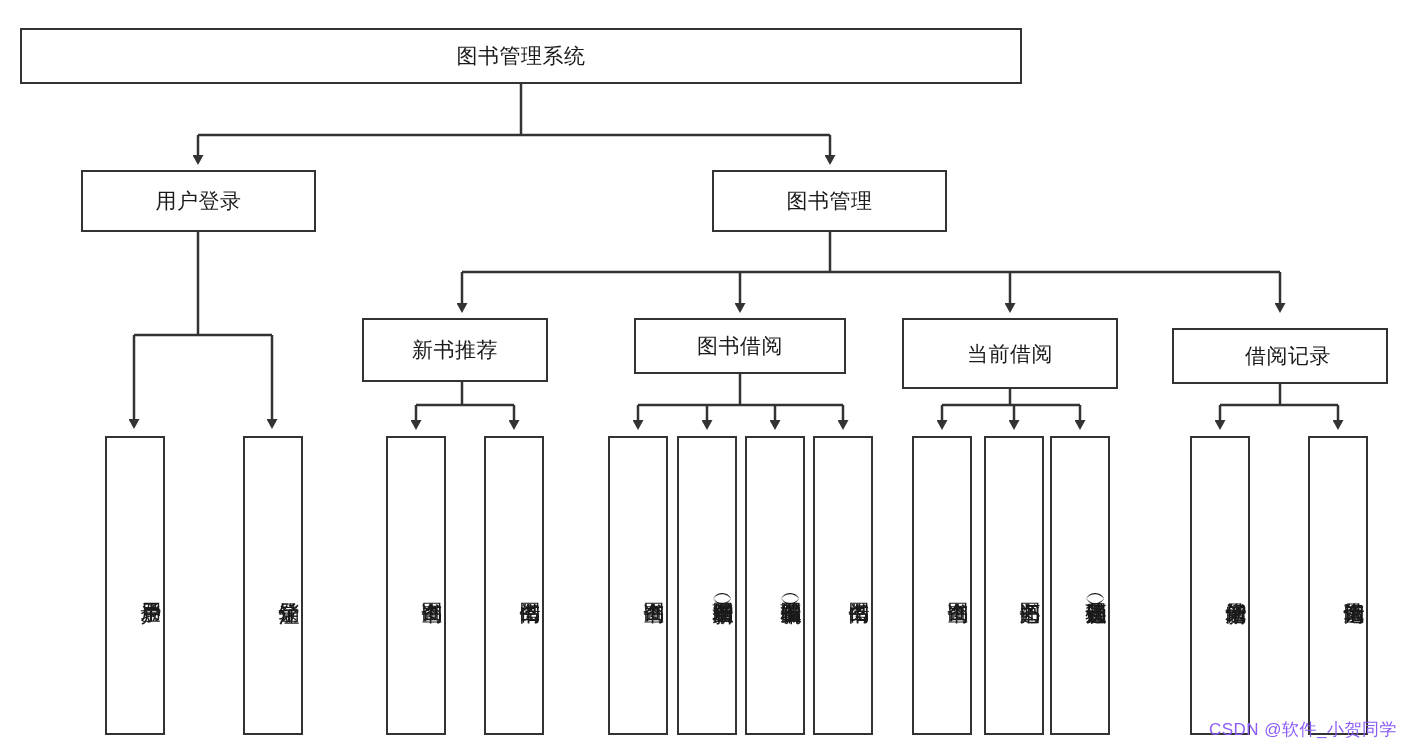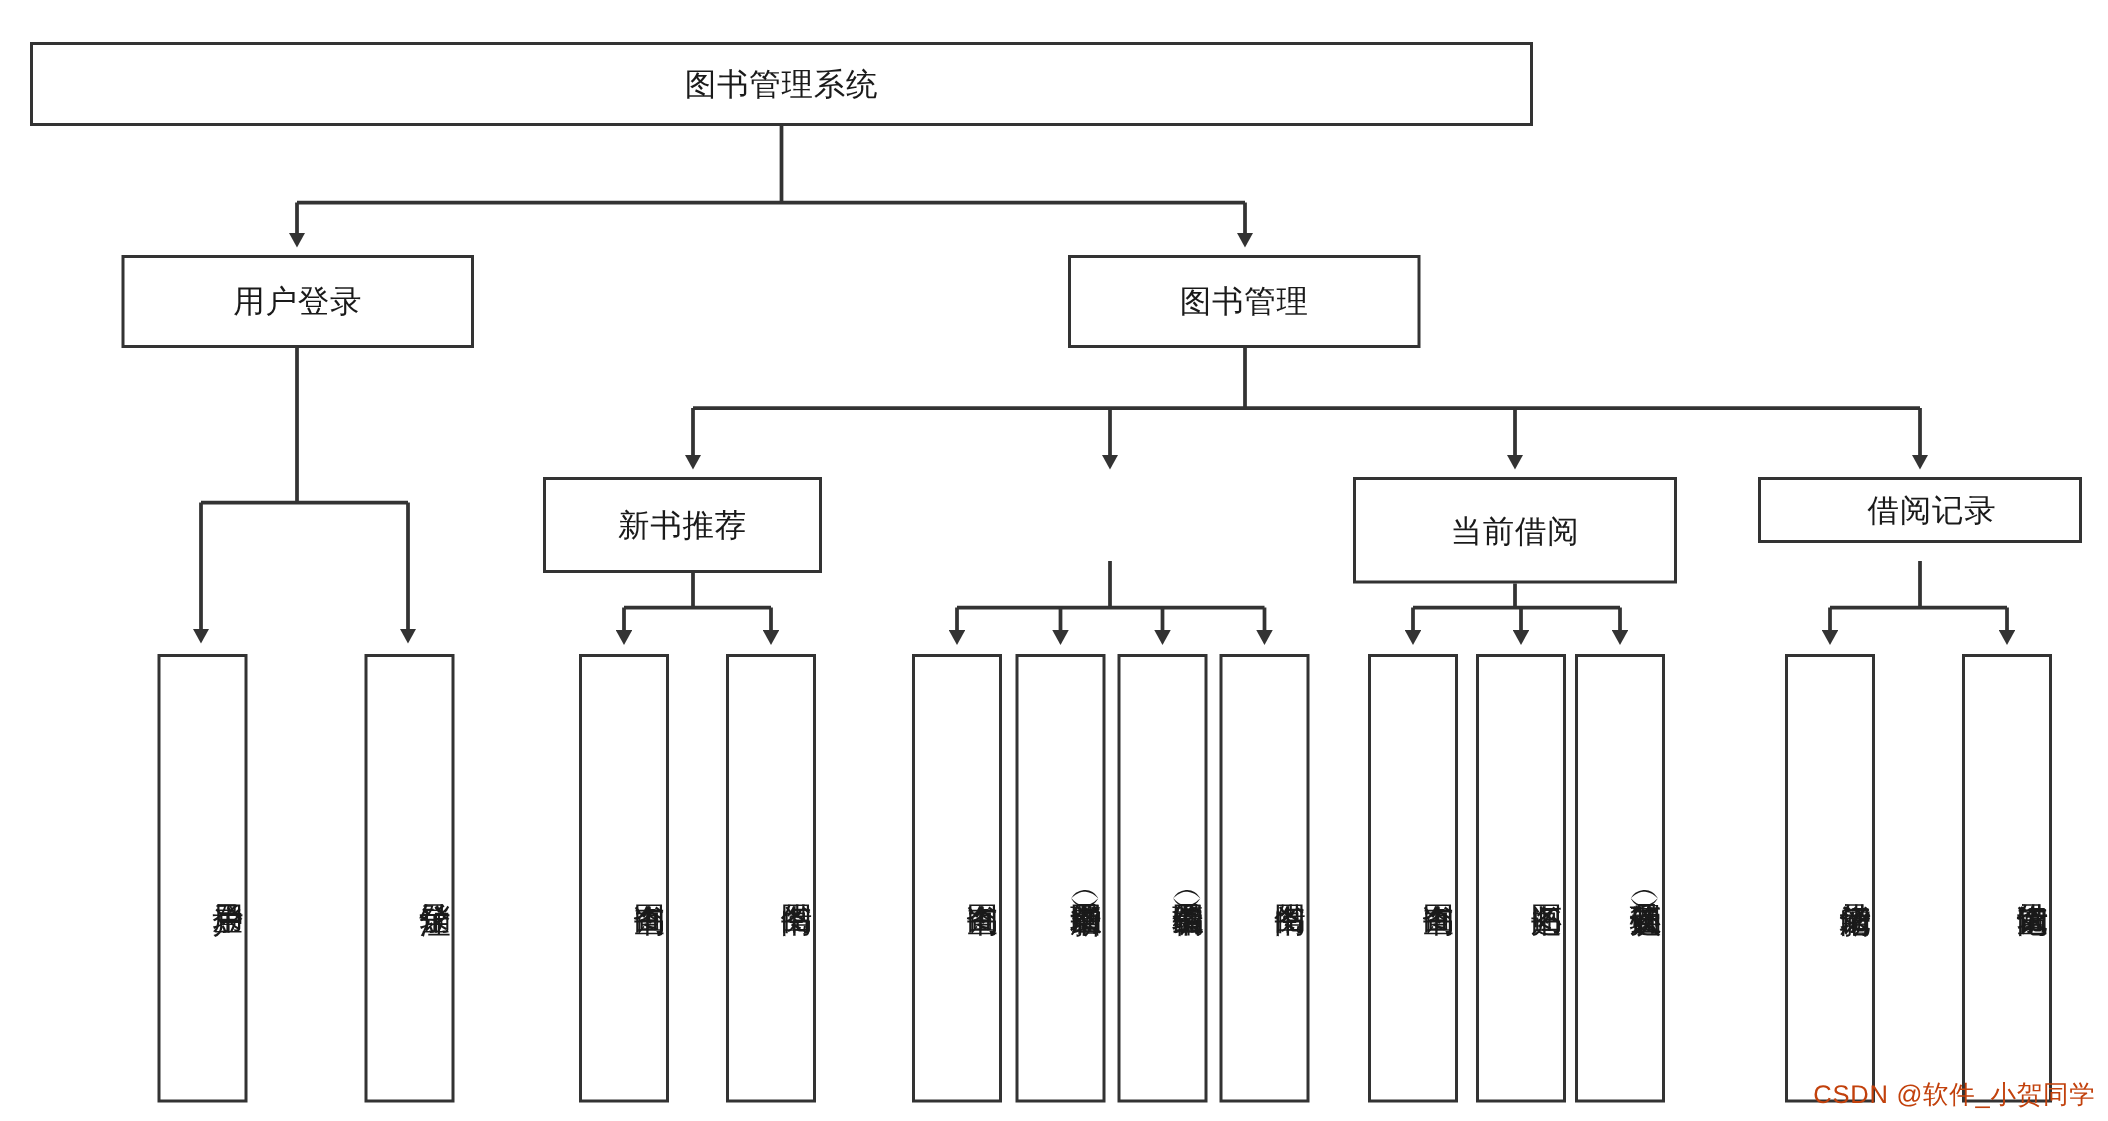--- a/index.html
+++ b/index.html
@@ -58,21 +58,21 @@
   }
   .vert .node-label {
     white-space: normal;
     text-align: left;
   }
   #watermark {
     position: absolute;
     right: 8px;
     bottom: 6px;
     font-size: 17px;
-    color: #c2410c;
+    color: #8b5cf6;
     letter-spacing: 0.5px;
     user-select: none;
   }
 </style>
 </head>
 <body>
 
 <div id="stage">
 
   <svg class="edges" viewBox="0 0 1405 747">
@@ -132,24 +132,27 @@
   <div class="node horiz" style="left: 81px; top: 170px; width: 235px; height: 62px;">
     <span class="node-label">用户登录</span>
   </div>
   <div class="node horiz" style="left: 712px; top: 170px; width: 235px; height: 62px;">
     <span class="node-label">图书管理</span>
   </div>
 
   <div class="node horiz" style="left: 362px; top: 318px; width: 186px; height: 64px;">
     <span class="node-label">新书推荐</span>
   </div>
+  <div class="node horiz" style="left: 634px; top: 318px; width: 212px; height: 56px;">
+    <span class="node-label">图书借阅</span>
+  </div>
   <div class="node horiz" style="left: 902px; top: 318px; width: 216px; height: 71px;">
     <span class="node-label">当前借阅</span>
   </div>
-  <div class="node horiz" style="left: 1172px; top: 318px; width: 216px; height: 44px; padding-left: 16px;">
+  <div class="node horiz" style="left: 1172px; top: 328px; width: 216px; height: 56px; padding-left: 16px;">
     <span class="node-label">借阅记录</span>
   </div>
 
   <div class="node vert" style="left: 105px; top: 436px; width: 60px; height: 299px;">
     <span class="node-label">用户登录</span>
   </div>
   <div class="node vert" style="left: 243px; top: 436px; width: 60px; height: 299px;">
     <span class="node-label">注销登录</span>
   </div>
   <div class="node vert" style="left: 386px; top: 436px; width: 60px; height: 299px;">

